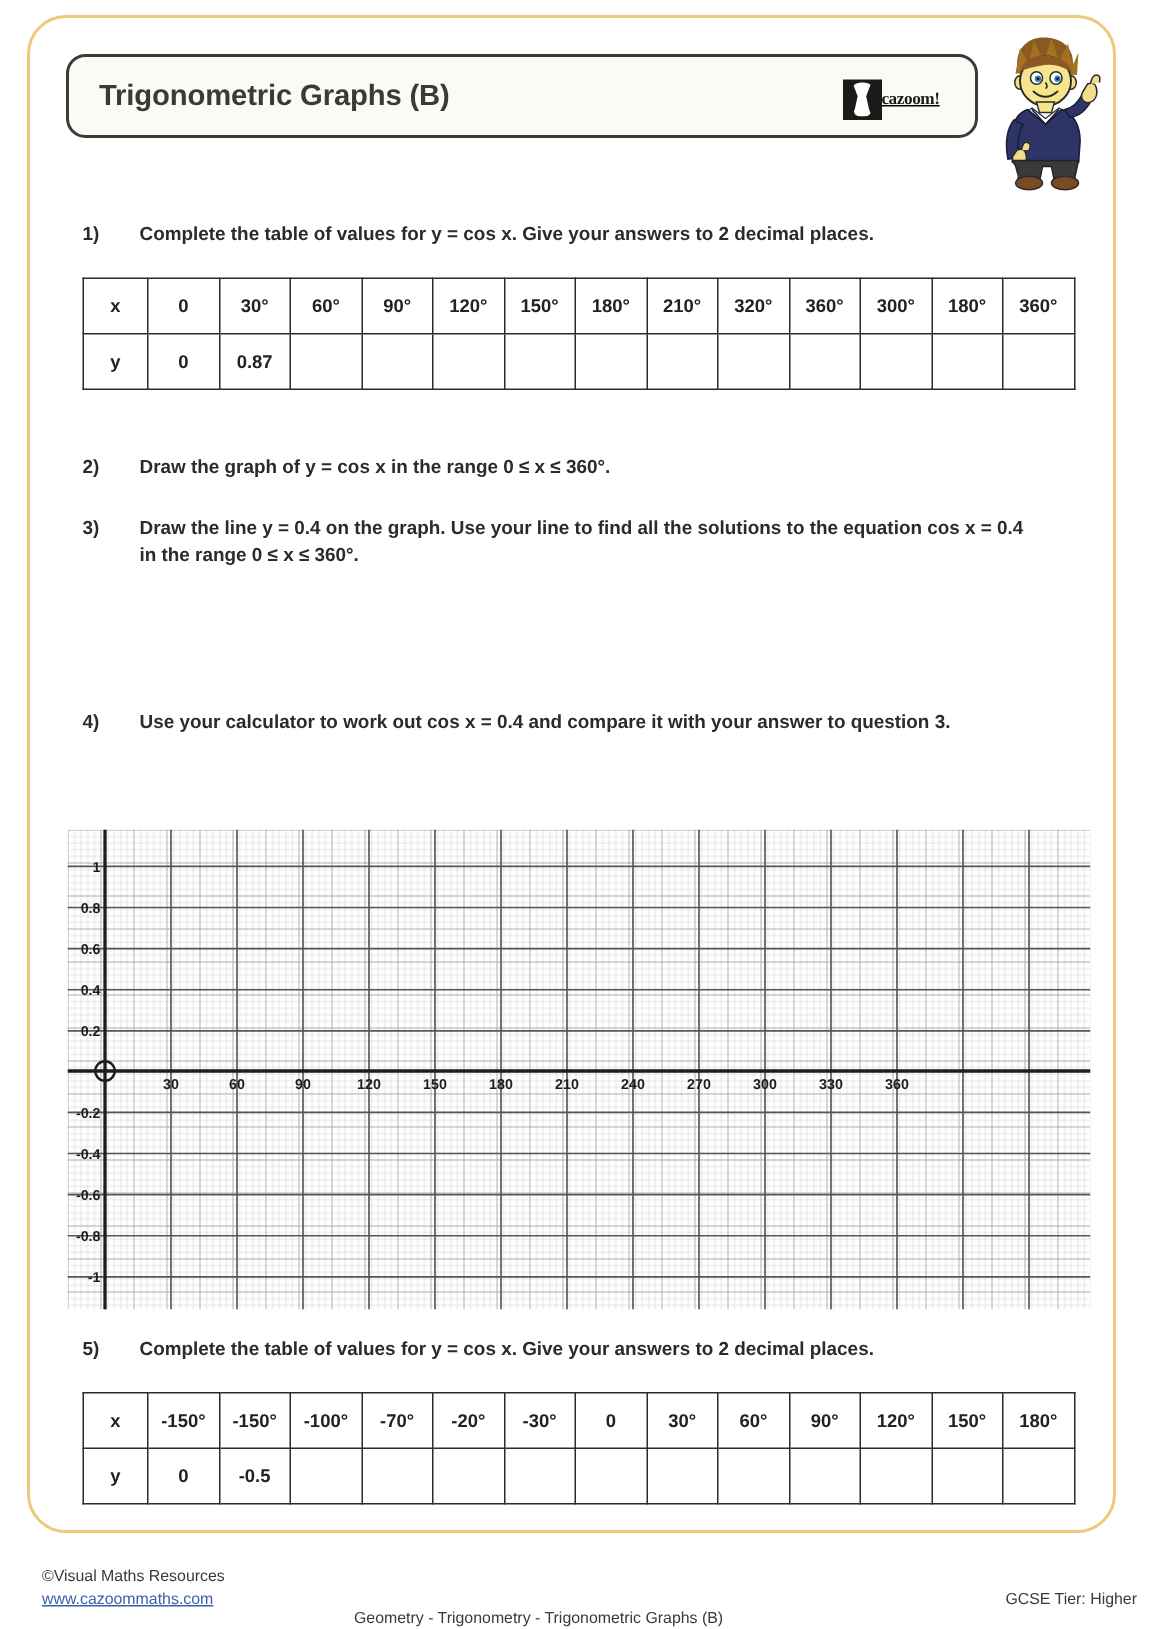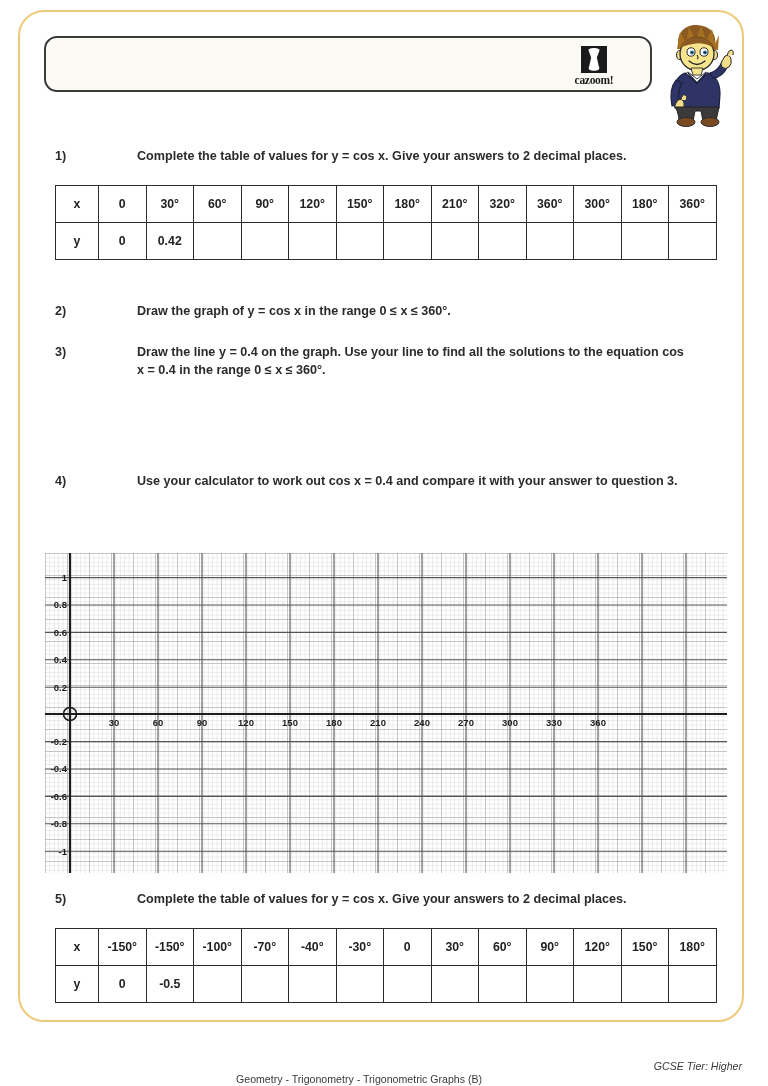--- a/index.html
+++ b/index.html
@@ -51,23 +51,24 @@
   }
 
   
   .logo-wrap {
     position: absolute;
     right: 20px;
     top: 6px;
     width: 72px;
     height: 44px;
     display: flex;
-    flex-direction: column;
+    flex-direction: row;
     align-items: center;
     justify-content: center;
+    text-decoration: underline;
   }
   .logo-mark {
     width: 26px;
     height: 27px;
     background: #1a1a1a;
     position: relative;
     overflow: hidden;
   }
   .logo-mark::before {
     content: "";
@@ -106,21 +107,21 @@
     display: flex;
     font-size: 12.6px;
     font-weight: bold;
     color: #2b2b2b;
     line-height: 1.42;
   }
   .q-num {
     width: 38px;
     flex: 0 0 38px;
   }
-  .q-body { flex: 1; margin-left: 44px; }
+  .q-body { flex: 1; }
 
   #q1 { left: 55px; top: 148px; width: 660px; }
   #q2 { left: 55px; top: 303px; width: 660px; }
   #q3 { left: 55px; top: 344px; width: 630px; }
   #q4 { left: 55px; top: 473px; width: 640px; }
   #q5 { left: 55px; top: 891px; width: 660px; }
 
   
   table.vals {
     position: absolute;
@@ -175,31 +176,31 @@
     text-decoration: underline;
     display: block;
   }
   .f-center {
     position: absolute;
     left: 236px;
     top: 33px;
   }
   .f-right {
     position: absolute;
-    right: 26px;
+    right: 10px;
     top: 20px;
-    font-style: italic;
   }
 </style>
 </head>
 <body>
 
 <div class="page-frame"></div>
 
 <div class="title-box">
+  <div class="title-text">Trigonometric Graphs (B)</div>
   <div class="logo-wrap">
     <div class="logo-mark"></div>
     <div class="logo-word">cazoom!</div>
   </div>
 </div>
 
 <svg class="mascot" viewBox="0 0 86 110">
 
   <path d="M24 26 C20 12 30 2 42 3 C56 4 62 12 60 25 Z" fill="#8a5a22"></path>
 
@@ -266,21 +267,21 @@
     <td>210°</td>
     <td>320°</td>
     <td>360°</td>
     <td>300°</td>
     <td>180°</td>
     <td>360°</td>
   </tr>
   <tr>
     <td class="lbl">y</td>
     <td>0</td>
-    <td>0.42</td>
+    <td>0.87</td>
     <td></td>
     <td></td>
     <td></td>
     <td></td>
     <td></td>
     <td></td>
     <td></td>
     <td></td>
     <td></td>
     <td></td>
@@ -391,21 +392,21 @@
 </div>
 
 <table class="vals" id="table2">
   <tbody>
       <tr>
     <td class="lbl">x</td>
     <td>-150°</td>
     <td>-150°</td>
     <td>-100°</td>
     <td>-70°</td>
-    <td>-40°</td>
+    <td>-20°</td>
     <td>-30°</td>
     <td>0</td>
     <td>30°</td>
     <td>60°</td>
     <td>90°</td>
     <td>120°</td>
     <td>150°</td>
     <td>180°</td>
   </tr>
   <tr>
@@ -421,15 +422,19 @@
     <td></td>
     <td></td>
     <td></td>
     <td></td>
     <td></td>
   </tr>
 </tbody>
   </table>
 
 <div class="footer">
+  <div class="f-left">
+    <span>©Visual Maths Resources</span>
+    <a class="f-link" href="#">www.cazoommaths.com</a>
+  </div>
   <div class="f-center">Geometry - Trigonometry - Trigonometric Graphs (B)</div>
   <div class="f-right">GCSE Tier: Higher</div>
 </div>
 
 </body></html>

